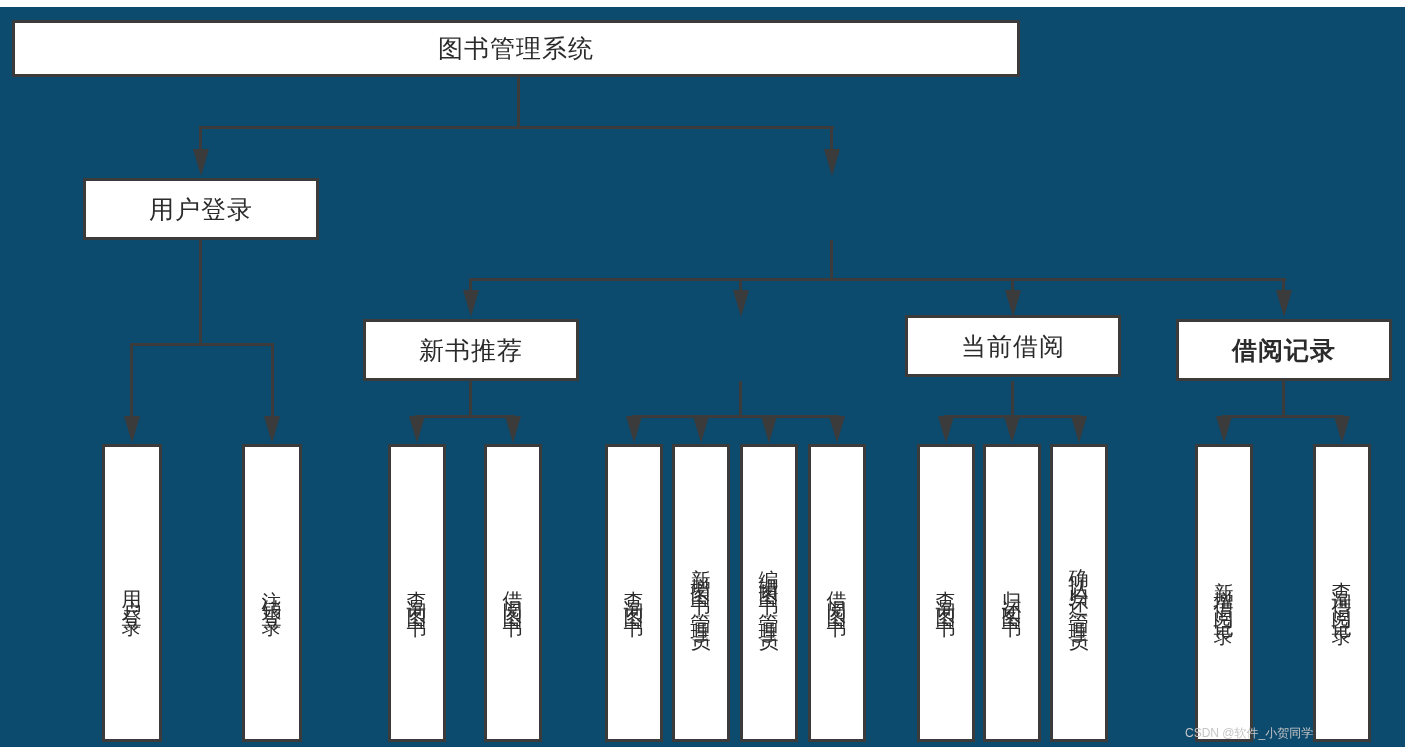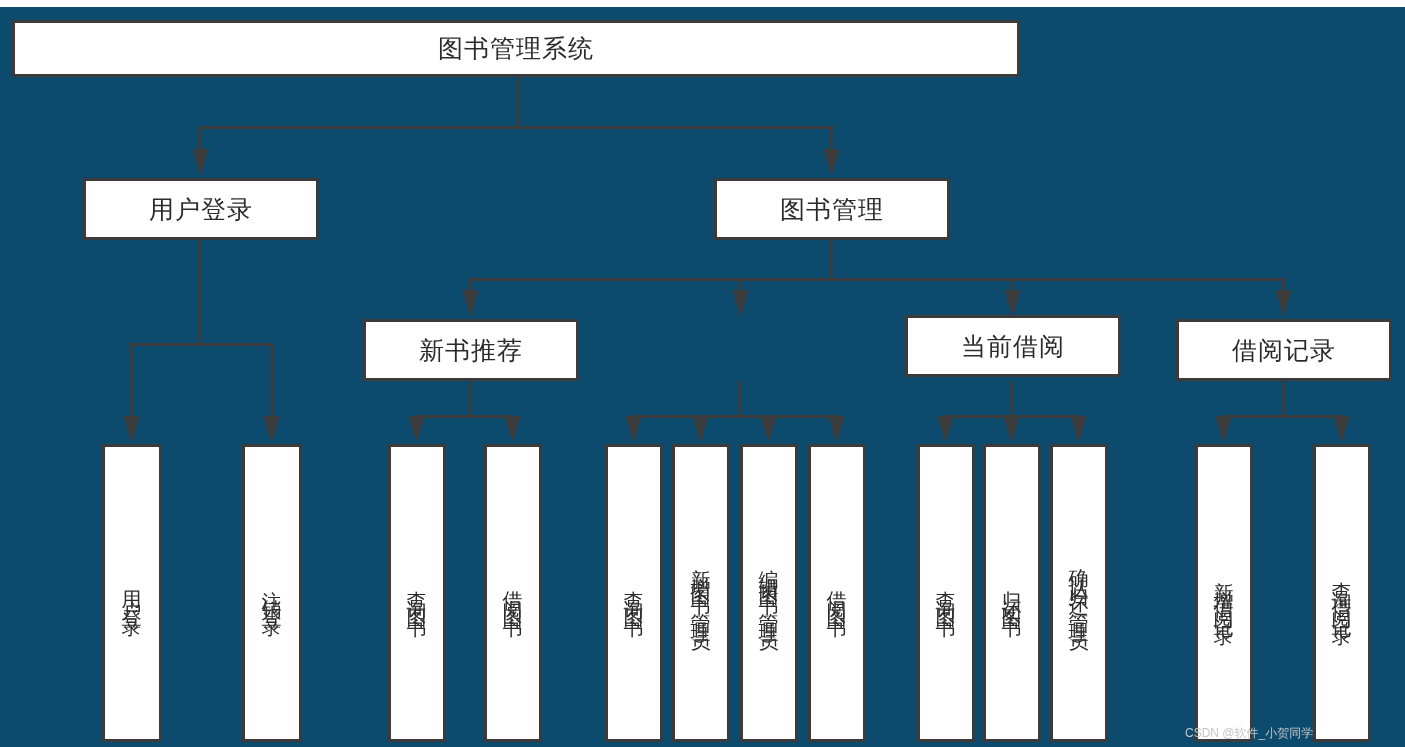--- a/index.html
+++ b/index.html
@@ -32,23 +32,20 @@
   <div class="vl" style="left:517px;top:70px;height:49px;"></div>
   <div class="hl" style="left:200px;top:119px;width:634px;"></div>
   <div class="vl" style="left:199px;top:119px;height:24px;"></div>
   <div class="arrow" style="left:193px;top:142px;"></div>
   <div class="vl" style="left:830px;top:119px;height:24px;"></div>
   <div class="arrow" style="left:824px;top:142px;"></div>
 
   <div class="node" style="left:83px;top:171px;width:236px;height:62px;">
     <span class="lbl">用户登录</span>
   </div>
-  <div class="node" style="left:714px;top:171px;width:236px;height:62px;">
-    <span class="lbl">图书管理</span>
-  </div>
 
   <div class="vl" style="left:199px;top:233px;height:103px;"></div>
   <div class="hl" style="left:130px;top:336px;width:144px;"></div>
   <div class="vl" style="left:130px;top:336px;height:74px;"></div>
   <div class="arrow" style="left:124px;top:409px;"></div>
   <div class="vl" style="left:271px;top:336px;height:74px;"></div>
   <div class="arrow" style="left:264px;top:409px;"></div>
 
   <div class="vl" style="left:830px;top:233px;height:38px;"></div>
   <div class="hl" style="left:469px;top:271px;width:817px;"></div>
@@ -60,21 +57,21 @@
   <div class="arrow" style="left:1005px;top:283px;"></div>
   <div class="vl" style="left:1282px;top:271px;height:14px;"></div>
   <div class="arrow" style="left:1276px;top:283px;"></div>
 
   <div class="node" style="left:363px;top:312px;width:216px;height:62px;">
     <span class="lbl">新书推荐</span>
   </div>
   <div class="node" style="left:905px;top:308px;width:216px;height:62px;">
     <span class="lbl">当前借阅</span>
   </div>
-  <div class="node" style="left:1176px;top:312px;width:216px;height:62px;">
+  <div class="node" style="left:1176px;top:312px;width:216px;height:62px;font-weight:bold;">
     <span class="lbl">借阅记录</span>
   </div>
 
   <div class="vl" style="left:469px;top:374px;height:34px;"></div>
   <div class="hl" style="left:415px;top:408px;width:100px;"></div>
   <div class="arrow" style="left:409px;top:409px;"></div>
   <div class="arrow" style="left:505px;top:409px;"></div>
 
   <div class="vl" style="left:739px;top:374px;height:34px;"></div>
   <div class="hl" style="left:632px;top:408px;width:207px;"></div>

